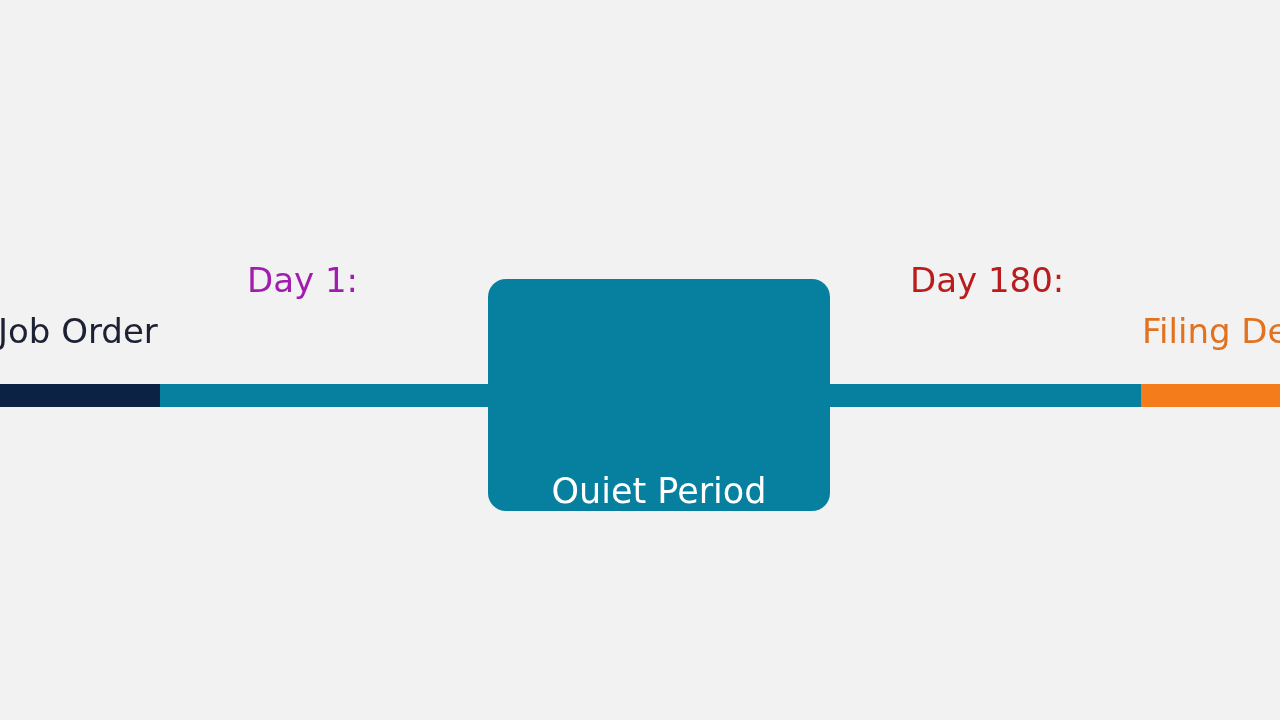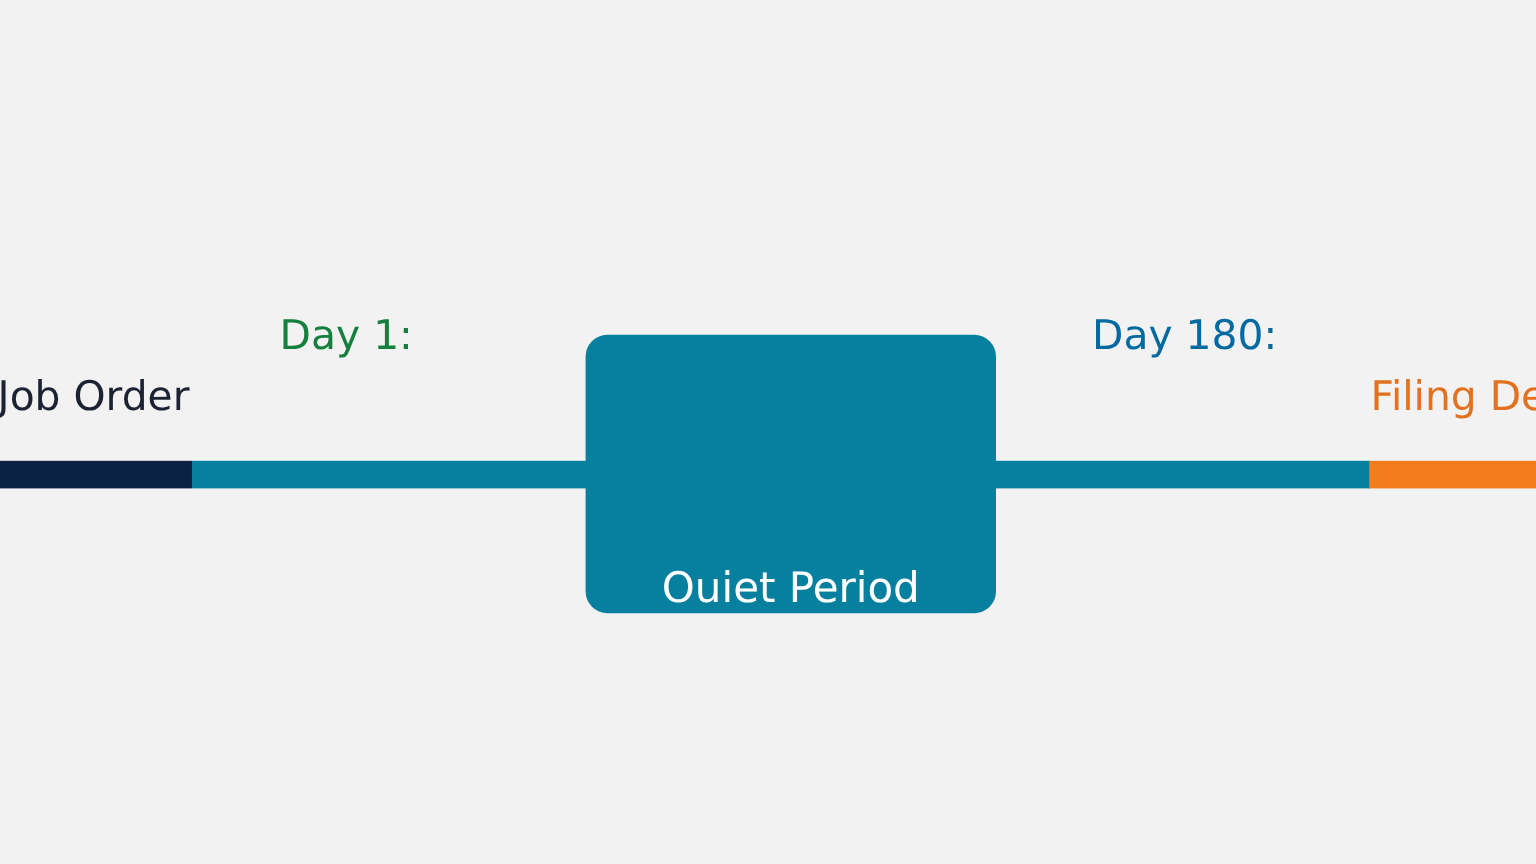--- a/index.html
+++ b/index.html
@@ -11,22 +11,22 @@
   </style>
 </head>
 <body>
 
 <div>
   <div class="bar" style="left:0;width:160px;background:#0c2244;"></div>
   <div class="bar" style="left:160px;width:330px;background:#07809f;"></div>
   <div class="bar" style="left:828px;width:314px;background:#07809f;"></div>
   <div class="bar" style="left:1141px;width:139px;background:#f57c1a;"></div>
 
-  <div class="lbl" style="left:233px;top:263px;color:#15803d;">Day 1:</div>
+  <div class="lbl" style="left:247px;top:263px;color:#a21caf;">Day 1:</div>
   <div class="lbl" style="left:-2px;top:314px;color:#1c2233;">Job Order</div>
 
   <div class="box">
     <span>Ouiet Period</span>
   </div>
 
-  <div class="lbl" style="left:910px;top:263px;color:#0369a1;">Day 180:</div>
+  <div class="lbl" style="left:910px;top:263px;color:#b91c1c;">Day 180:</div>
   <div class="lbl" style="left:1142px;top:314px;color:#e2721f;">Filing De</div>
 </div>
 
 </body></html>

